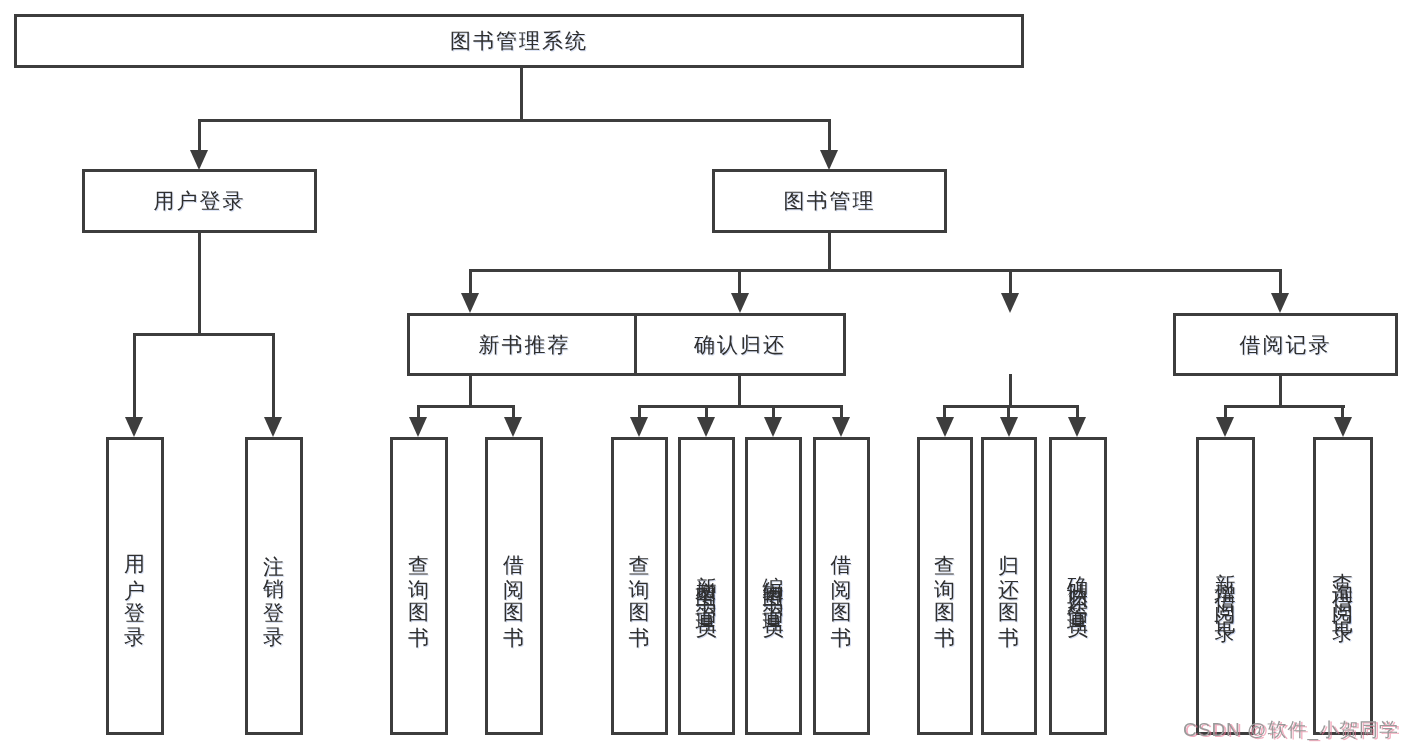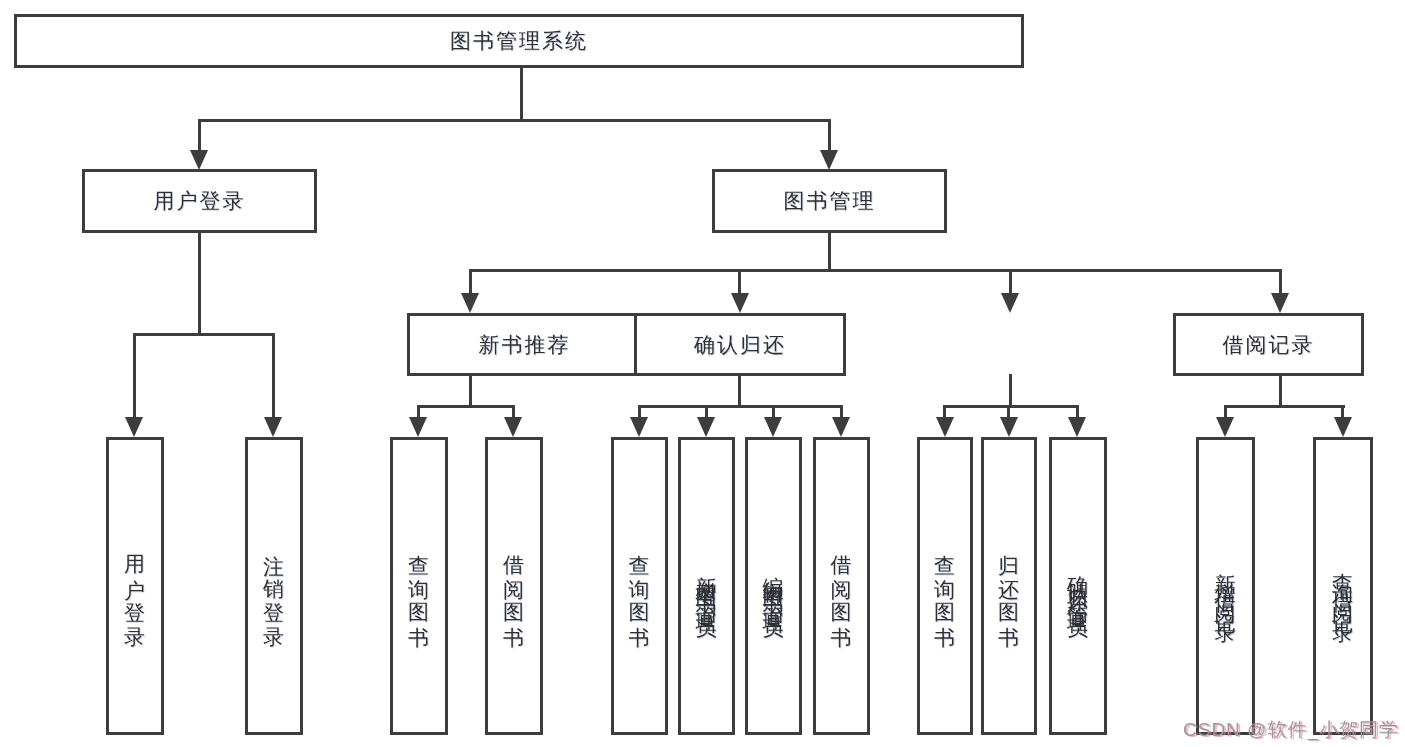--- a/index.html
+++ b/index.html
@@ -103,21 +103,21 @@
   <div class="arrow" style="left:731px; top:293px;"></div>
   <div class="arrow" style="left:1001px; top:293px;"></div>
   <div class="arrow" style="left:1271px; top:293px;"></div>
 
   <div class="node" style="left:363px; top:313px; width:235px; height:63px;margin-left:44px;">
     <span class="hlabel">新书推荐</span>
   </div>
   <div class="node" style="left:634px; top:313px; width:212px; height:63px;">
     <span class="hlabel">确认归还</span>
   </div>
-  <div class="node" style="left:1173px; top:313px; width:191px; height:63px;">
+  <div class="node" style="left:1173px; top:313px; width:225px; height:63px;">
     <span class="hlabel">借阅记录</span>
   </div>
 
   <div class="vline" style="left:469px; top:374px; height:33px;"></div>
   <div class="hline" style="left:417px; top:405px; width:98px;"></div>
   <div class="vline" style="left:417px; top:405px; height:14px;"></div>
   <div class="vline" style="left:512px; top:405px; height:14px;"></div>
   <div class="arrow" style="left:409px; top:417px;"></div>
   <div class="arrow" style="left:504px; top:417px;"></div>
 

